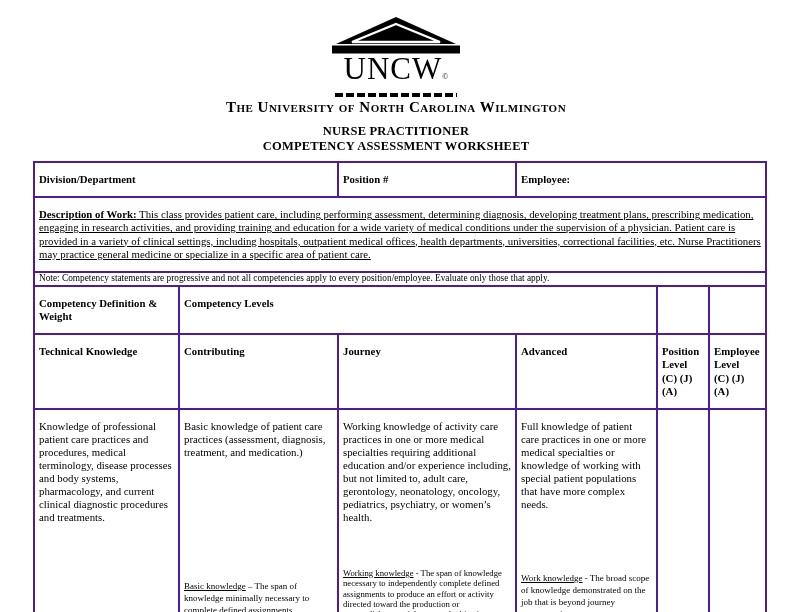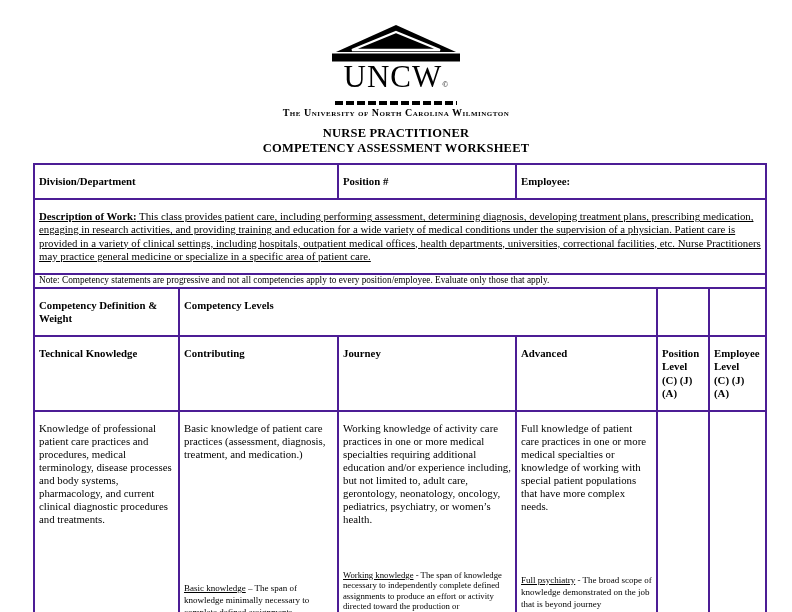--- a/index.html
+++ b/index.html
@@ -7,30 +7,30 @@
   body {
     width: 792px; height: 612px;
     background: #ffffff;
     color: #000000;
     font-family: "Liberation Serif", serif;
     overflow: hidden;
   }
   .page { position: relative; width: 792px; height: 612px; }
 
   
-  .logo-wrap { width: 792px; text-align: center; padding-top: 24px; }
+  .logo-wrap { width: 792px; text-align: center; padding-top: 16px; }
   .pediment-svg { display: block; margin: 0 auto; }
   .uncw-word { font-size: 31px; line-height: 27px; letter-spacing: 1px; margin-top: 1px; }
   .uncw-word .mark { font-size: 8px; letter-spacing: 0; }
   .base-dashes {
     width: 122px; height: 4px; margin: 3px auto 2px auto;
     background: repeating-linear-gradient(90deg, #000 0 8px, transparent 8px 11px);
   }
   .univ-name {
-    font-size: 10px; font-weight: bold; letter-spacing: 0.5px;
+    font-size: 15px; font-weight: bold; letter-spacing: 0.5px;
     font-variant: small-caps;
   }
 
   
   .doc-title { margin-top: 8px; text-align: center; font-weight: bold; font-size: 12.5px; line-height: 15px; letter-spacing: 0.2px; }
 
   
   table.sheet {
     border-collapse: collapse; table-layout: fixed;
     width: 732px; margin: 7px 0 0 33px;
@@ -141,21 +141,21 @@
       </td>
       <td>
         <div class="cell-flex">
           <div class="main-txt">Working knowledge of activity care practices in one or more medical specialties requiring additional education and/or experience including, but not limited to, adult care, gerontology, neonatology, oncology, pediatrics, psychiatry, or women’s health.</div>
           <div class="def-txt journey-def"><span class="uline">Working knowledge</span><span> -  The span of knowledge necessary to independently complete defined assignments to produce an effort or activity directed toward the production or accomplishment of the research objective.</span></div>
         </div>
       </td>
       <td>
         <div class="cell-flex">
           <div class="main-txt">Full knowledge of patient care practices in one or more medical specialties or knowledge of working with special patient populations that have more complex needs.</div>
-          <div class="def-txt adv-def"><span class="uline">Full psychiatry</span><span> -  The broad scope of knowledge demonstrated on the job that is beyond journey competencies.</span></div>
+          <div class="def-txt adv-def"><span class="uline">Work knowledge</span><span> -  The broad scope of knowledge demonstrated on the job that is beyond journey competencies.</span></div>
         </div>
       </td>
       <td></td>
       <td></td>
     </tr>
 
     <tr class="r-weight">
       <td class="bold">Weight:</td>
       <td colspan="3" class="bold">Discussion/Justification including observations or measures:</td>
       <td class="cb-cell">

